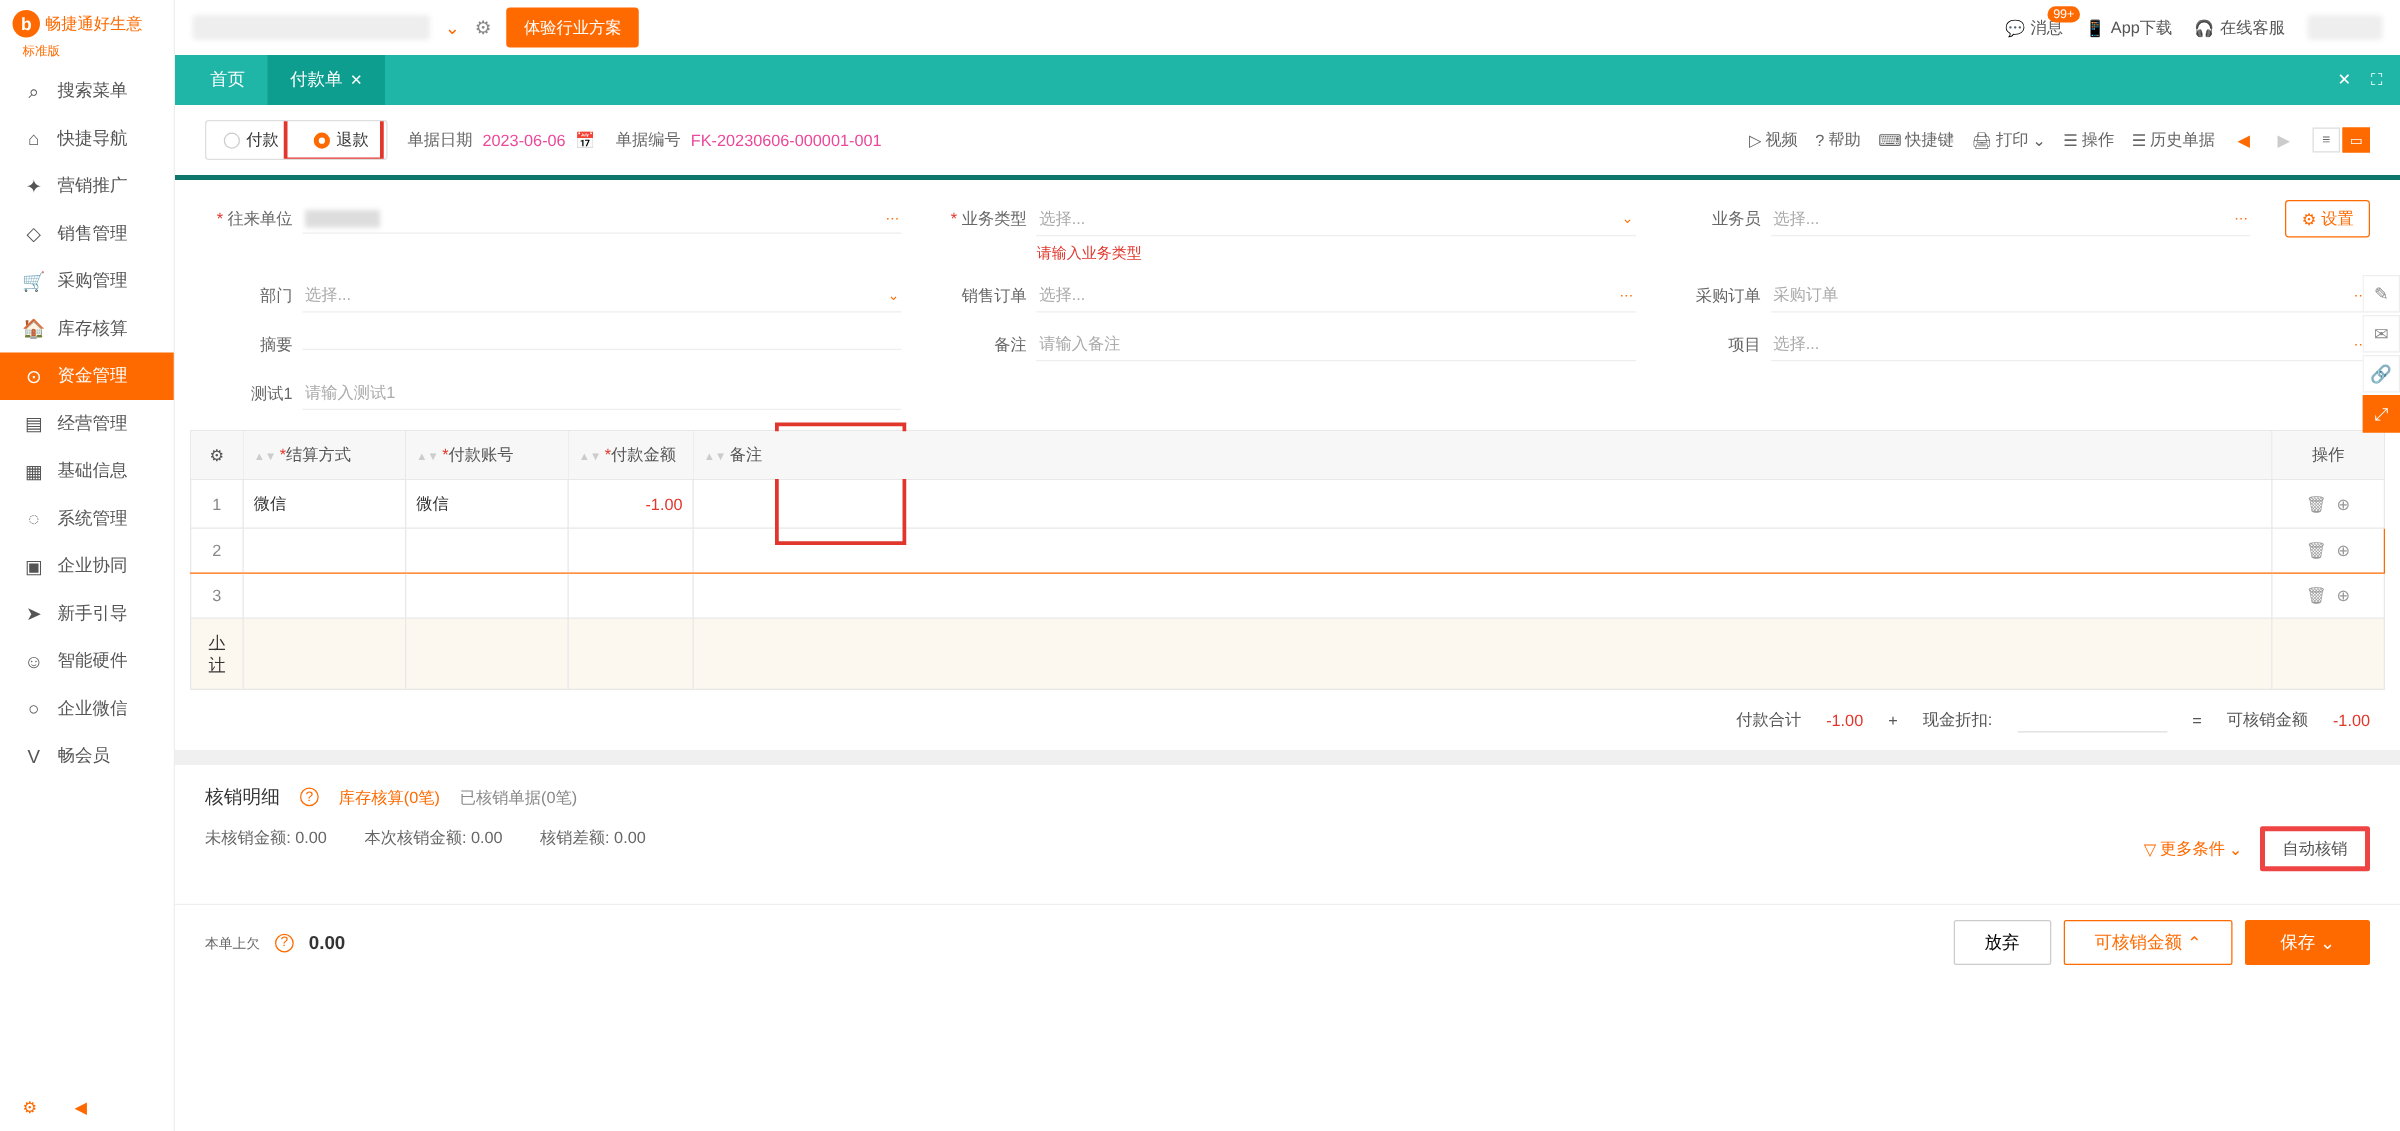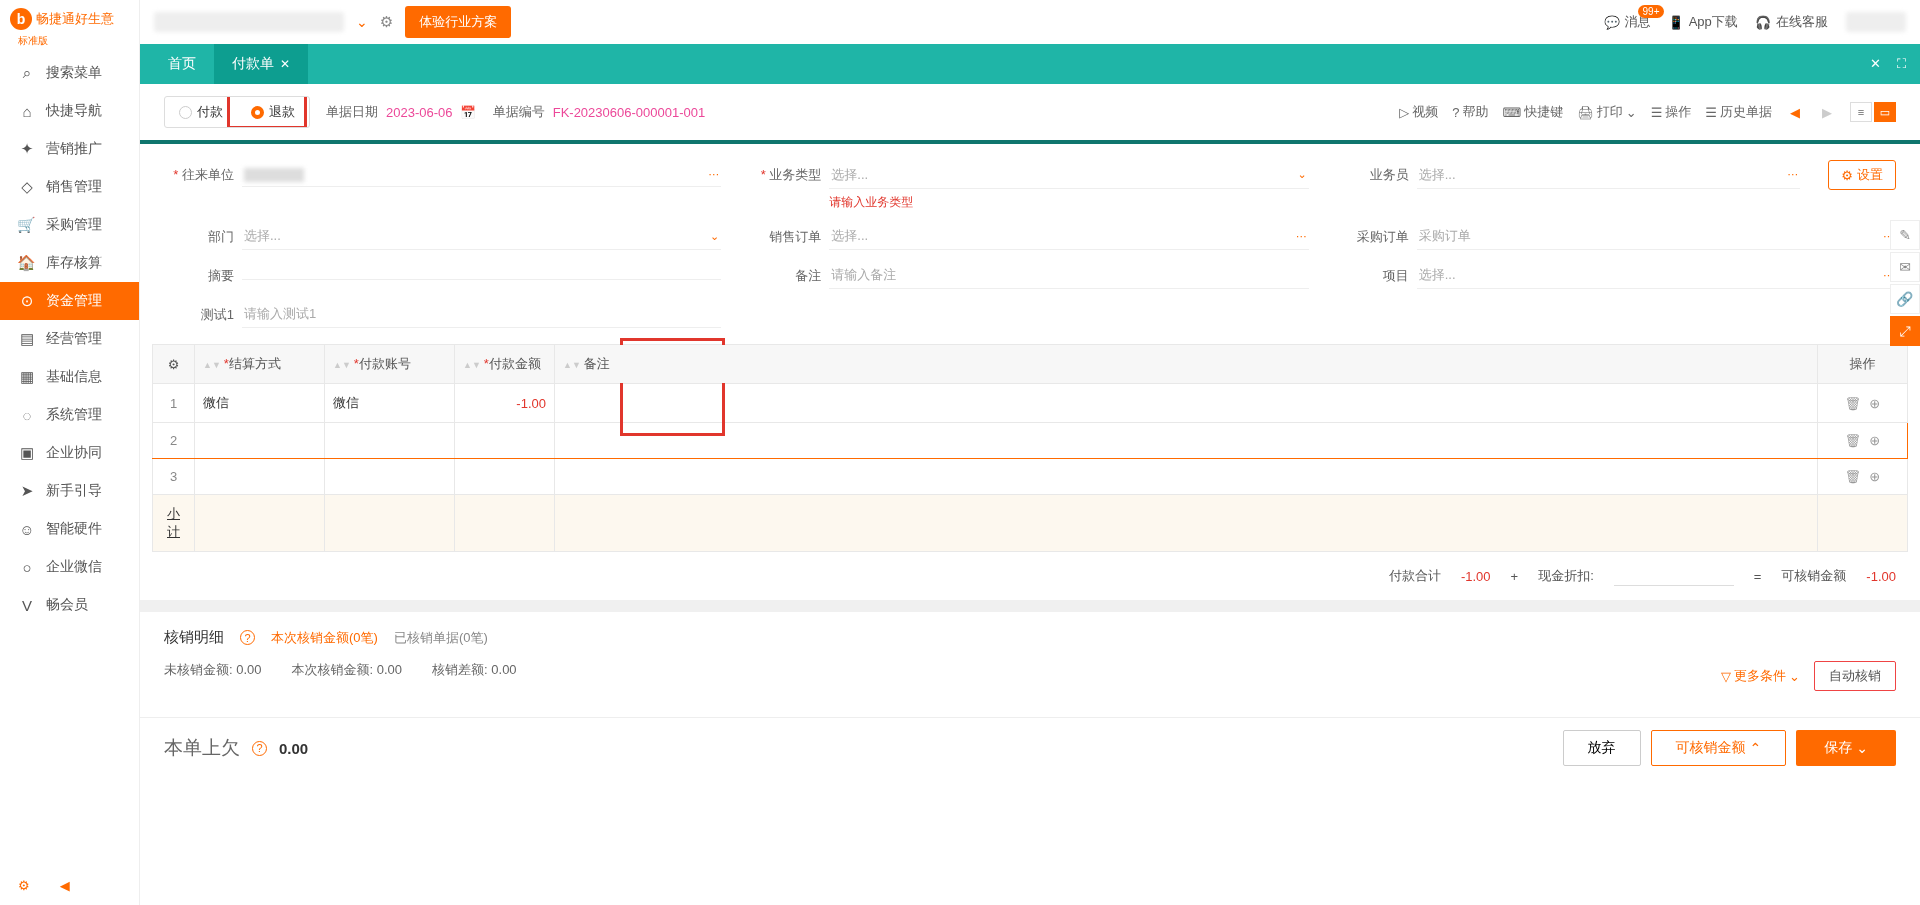--- a/index.html
+++ b/index.html
@@ -95,25 +95,25 @@
 .section-gap { height: 12px; background: #f0f0f0; }
 .verify-sec { padding: 16px 24px; }
 .verify-head { display: flex; align-items: center; gap: 16px; margin-bottom: 14px; }
 .verify-title { font-size: 15px; color: #333; }
 .info-icon { color: #ff6a00; border: 1px solid #ff6a00; border-radius: 50%; width: 15px; height: 15px; display: inline-flex; align-items: center; justify-content: center; font-size: 11px; }
 .verify-tab { color: #ff6a00; cursor: pointer; font-size: 13px; }
 .verify-tab.inactive { color: #888; }
 .verify-stats { display: flex; gap: 30px; font-size: 13px; color: #666; margin-bottom: 10px; }
 .verify-right { margin-left: auto; display: flex; gap: 14px; align-items: center; }
 .more-cond { color: #ff6a00; cursor: pointer; display: flex; align-items: center; gap: 3px; font-size: 13px; }
-.auto-btn { border: 1px solid #ef4444; background: #fff; padding: 5px 14px; cursor: pointer; font-size: 13px; color: #555; border-radius: 2px; }
+.auto-btn { border: 4px solid #ef4444; background: #fff; padding: 5px 14px; cursor: pointer; font-size: 13px; color: #555; border-radius: 2px; }
 
 
 .footer-bar { display: flex; align-items: center; padding: 12px 24px; border-top: 1px solid #eee; gap: 12px; }
-.owe-label { color: #666; font-size: 19px; }
+.owe-label { color: #666; font-size: 11px; }
 .owe-val { font-weight: bold; font-size: 15px; }
 .footer-btns { margin-left: auto; display: flex; gap: 10px; }
 .btn-outline { border: 1px solid #ccc; background: #fff; padding: 8px 24px; cursor: pointer; font-size: 14px; border-radius: 2px; }
 .btn-outline.orange { border-color: #ff6a00; color: #ff6a00; display: flex; align-items: center; gap: 4px; }
 .btn-solid { background: #ff6a00; color: #fff; border: none; padding: 8px 28px; cursor: pointer; font-size: 14px; border-radius: 2px; display: flex; align-items: center; gap: 4px; }
 
 
 .right-float { position: fixed; right: 0; top: 220px; display: flex; flex-direction: column; gap: 2px; }
 .float-btn { width: 30px; height: 30px; background: #fff; border: 1px solid #eee; display: flex; align-items: center; justify-content: center; cursor: pointer; color: #888; font-size: 14px; }
 .float-btn.orange { background: #ff6a00; color: #fff; border-color: #ff6a00; }
@@ -413,21 +413,21 @@
         <span>可核销金额</span>
         <span class="neg">-1.00</span>
       </div>
 
       <div class="section-gap"></div>
 
       <div class="verify-sec">
         <div class="verify-head">
           <span class="verify-title">核销明细</span>
           <span class="info-icon">?</span>
-          <span class="verify-tab">本次核销金额(0笔)</span>
+          <span class="verify-tab">库存核算(0笔)</span>
           <span class="verify-tab inactive">已核销单据(0笔)</span>
         </div>
         <div class="verify-stats">
           <span>未核销金额: 0.00</span>
           <span>本次核销金额: 0.00</span>
           <span>核销差额: 0.00</span>
           <div class="verify-right">
             <span class="more-cond">▽ <span>更多条件</span> ⌄</span>
             <button class="auto-btn">自动核销</button>
           </div>

